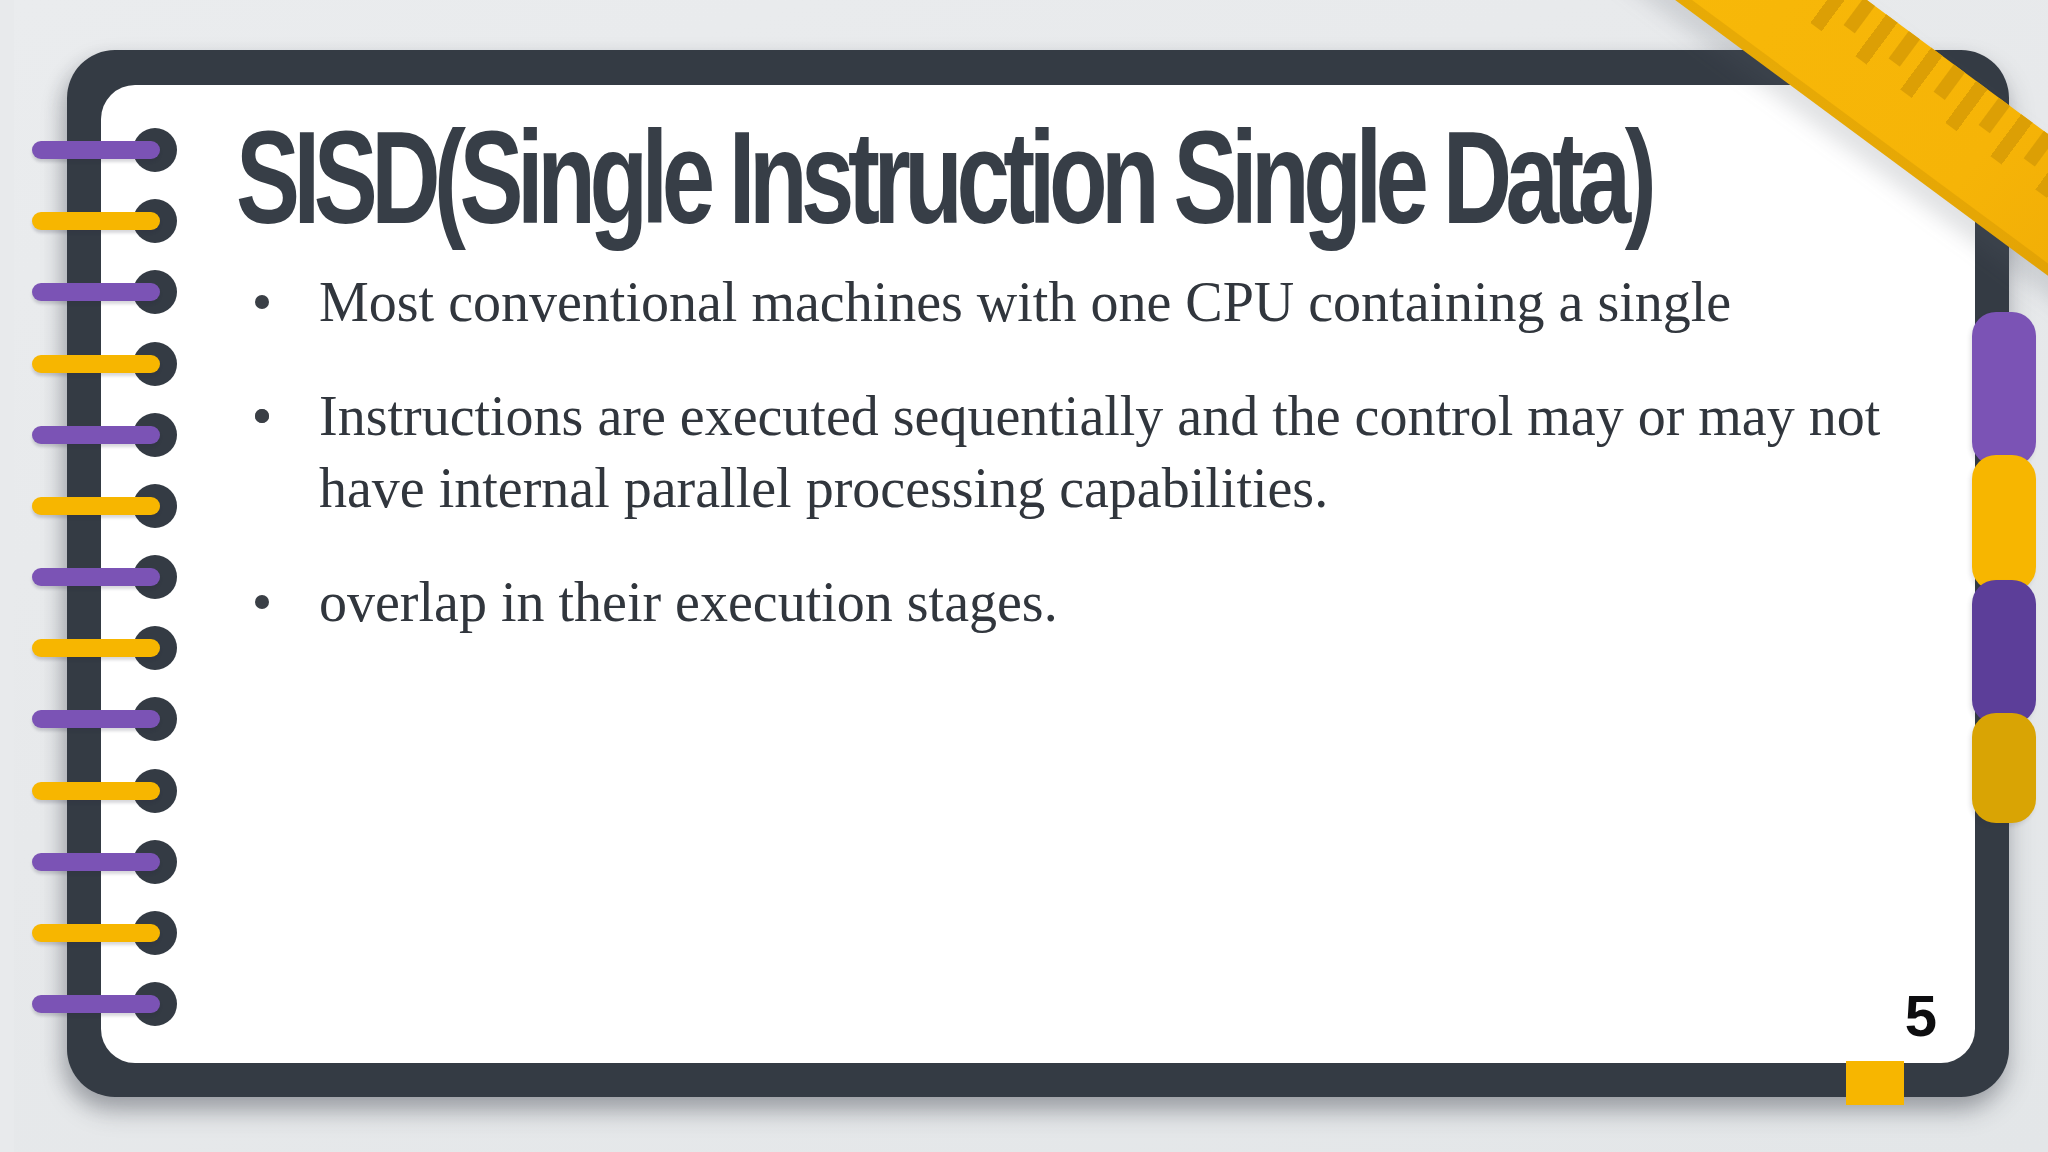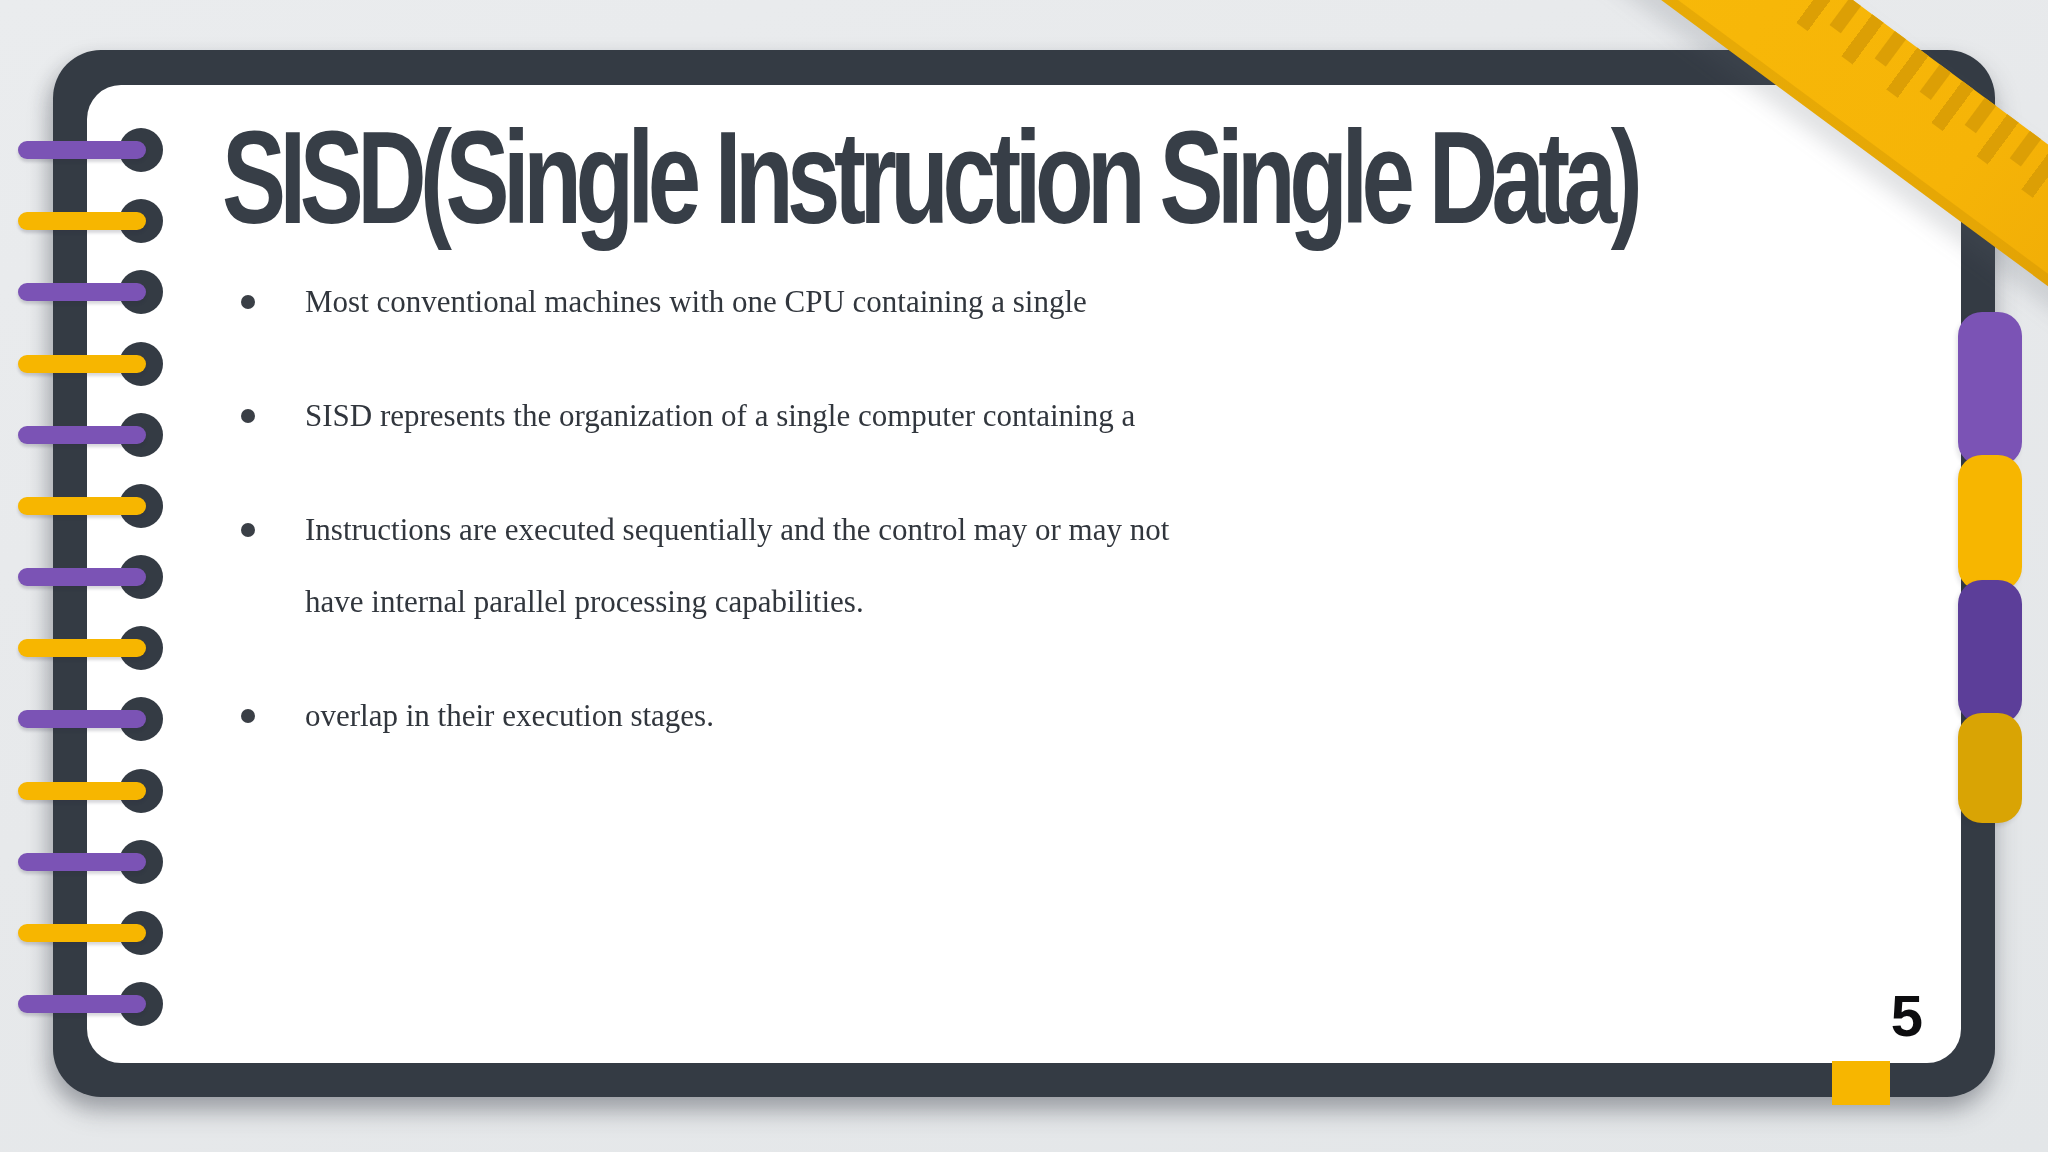--- a/index.html
+++ b/index.html
@@ -3,21 +3,21 @@
 <meta charset="utf-8">
 <style>
   html,body{margin:0;padding:0;}
   body{
     width:2048px;height:1152px;overflow:hidden;
     background:var(--background-color,#e8eaec);
     font-family:"Liberation Sans",sans-serif;
     position:relative;
   }
   .stage{position:absolute;inset:0;
-    background:linear-gradient(160deg,#eaecee 0%,#e7e9eb 45%,#e3e6e8 100%);}
+    background:linear-gradient(160deg,#eaecee 0%,#e7e9eb 45%,#e3e6e8 100%);margin-left:14px;}
   
   .frame{
     position:absolute;left:53px;top:50px;width:1942px;height:1047px;
     background:var(--frame-color,#343b44);border-radius:48px;
     box-shadow:0 14px 26px rgba(45,50,60,.28), -6px 10px 18px rgba(45,50,60,.18);
   }
   .paper{
     position:absolute;left:34px;top:35px;width:1874px;height:978px;
     background:var(--paper-color,#ffffff);border-radius:34px;
   }
@@ -35,21 +35,21 @@
   
   .title{
     position:absolute;left:222px;top:104px;z-index:5;
     font-size:96px;line-height:106px;font-weight:bold;letter-spacing:-6.5px;
     color:var(--title-color,#373e47);white-space:nowrap;
     transform:scaleY(1.38);transform-origin:left top;
   }
   .bullets{
     position:absolute;left:240px;top:266px;width:1690px;z-index:5;
     list-style:none;margin:0;padding:0;
-    font-family:"Liberation Serif",serif;font-size:31px;color:var(--text-color,#31363d);
+    font-family:"Liberation Serif",serif;font-size:56px;color:var(--text-color,#31363d);
   }
   .bullets li{position:relative;padding-left:65px;margin-bottom:42px;}
   .bullets .dot{
     position:absolute;left:1px;top:29px;width:14px;height:14px;border-radius:50%;
     background:#3a3f46;
   }
   .bullets .line{line-height:72px;white-space:nowrap;}
   .page-number{
     position:absolute;left:1823px;top:982px;width:100px;z-index:5;
     text-align:right;font-size:58px;font-weight:bold;color:#0d0d0f;
@@ -107,21 +107,21 @@
 
   <div class="title">SISD(Single Instruction Single Data)</div>
 
   <ul class="bullets">
       <li>
     <span class="dot"></span>
     <span class="lines"><div class="line">Most conventional machines with one CPU containing a single</div></span>
   </li>
       <li>
     <span class="dot"></span>
-    <span class="lines"><div class="line">SISD represents the organization of a single computer containing a</div></span>
+    <span class="lines"></span>
   </li>
       <li>
     <span class="dot"></span>
     <span class="lines"><div class="line">Instructions are executed sequentially and the control may or may not</div><div class="line">have internal parallel processing capabilities.</div></span>
   </li>
       <li>
     <span class="dot"></span>
     <span class="lines"><div class="line">overlap in their execution stages.</div></span>
   </li>
     </ul>

